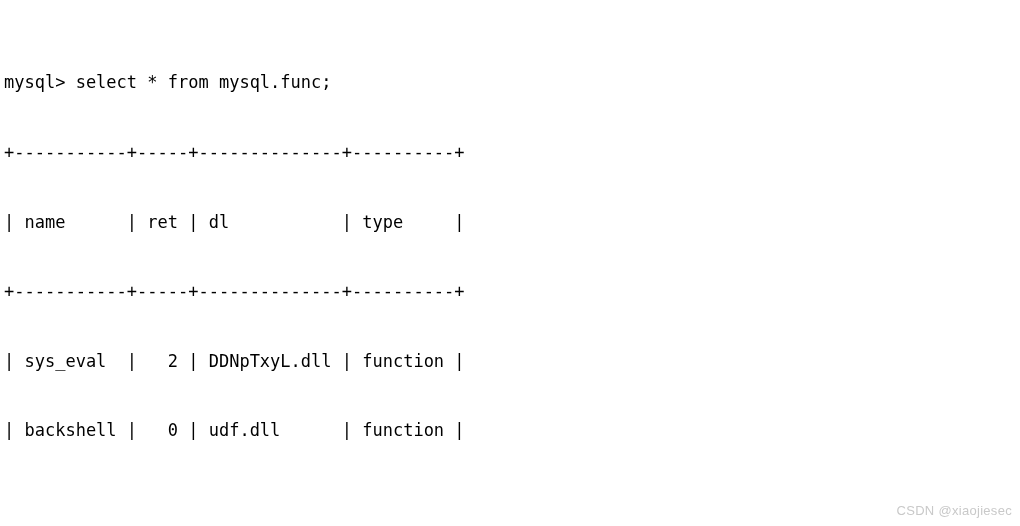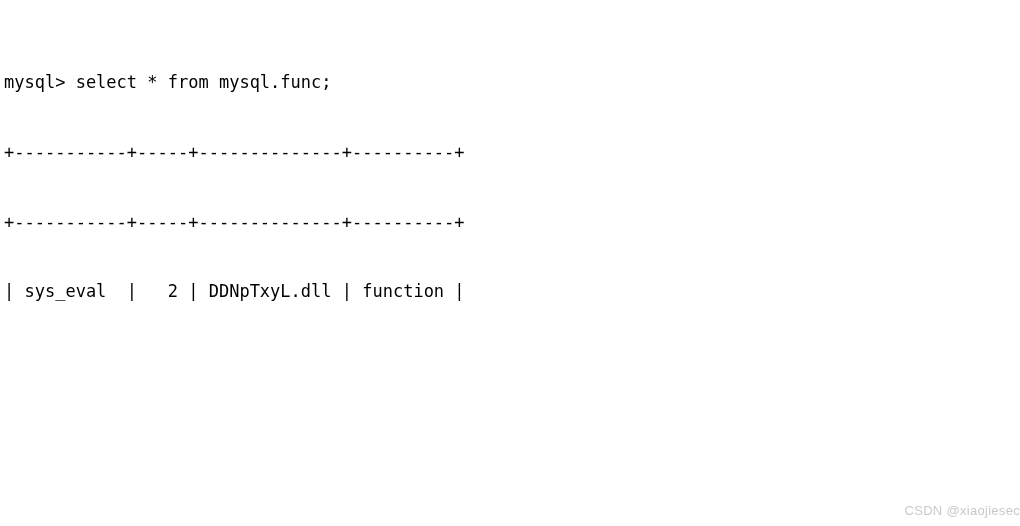--- a/index.html
+++ b/index.html
@@ -28,36 +28,38 @@
     letter-spacing: 0px;
     margin-top: 24px;
   }
   .line {
     white-space: pre;
     height: 23.2px;
     font-family: "DejaVu Sans Mono", "Liberation Mono", monospace;
   }
   #watermark {
     position: absolute;
-    right: 0;
+    right: 8px;
     bottom: 8px;
     color: #c9c9c9;
     font-family: "Liberation Sans", sans-serif;
     font-size: 13px;
     letter-spacing: 0.3px;
     white-space: pre;
   }
 </style>
 </head>
 <body>
 
 <div id="terminal">
   <div class="line">mysql&gt; select * from mysql.func;</div>
   <div class="line">+-----------+-----+--------------+----------+</div>
+  <div class="line">| name      | ret | dl           | type     |</div>
   <div class="line">+-----------+-----+--------------+----------+</div>
   <div class="line">| sys_eval  |   2 | DDNpTxyL.dll | function |</div>
+  <div class="line">| backshell |   0 | udf.dll      | function |</div>
   
   
   
   
 </div>
 
 <div id="watermark">CSDN @xiaojiesec</div>
 
 </body></html>

